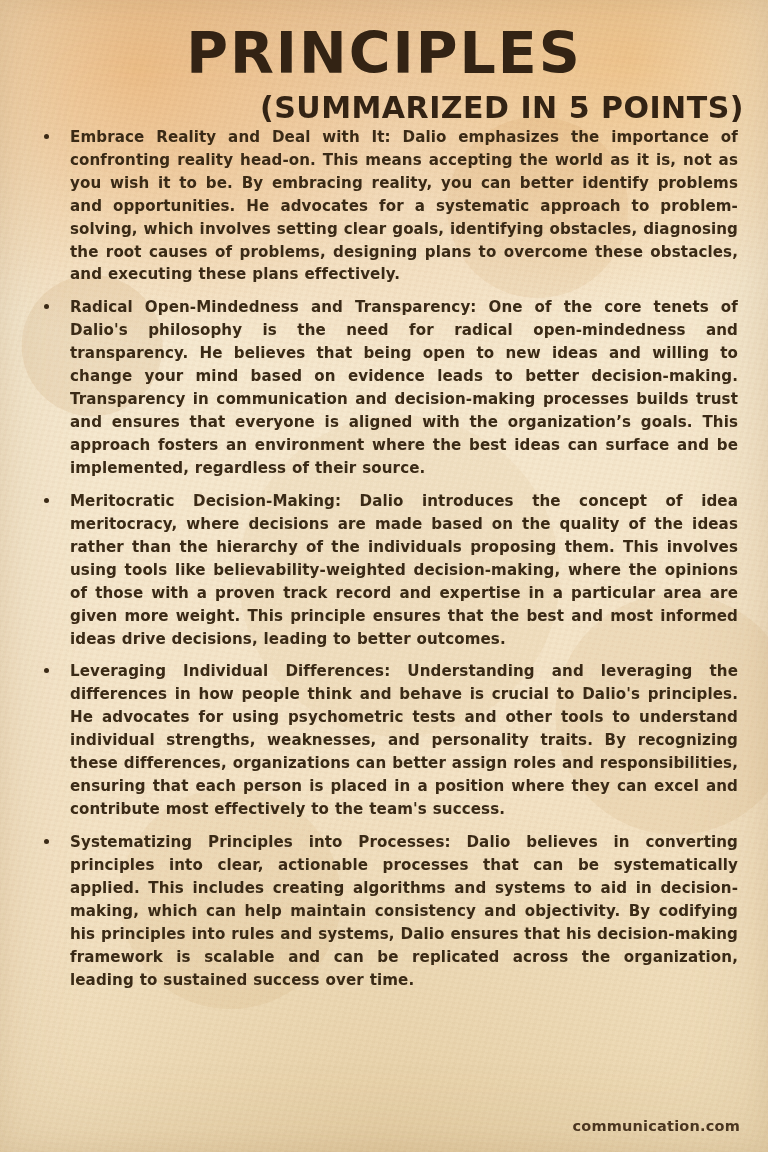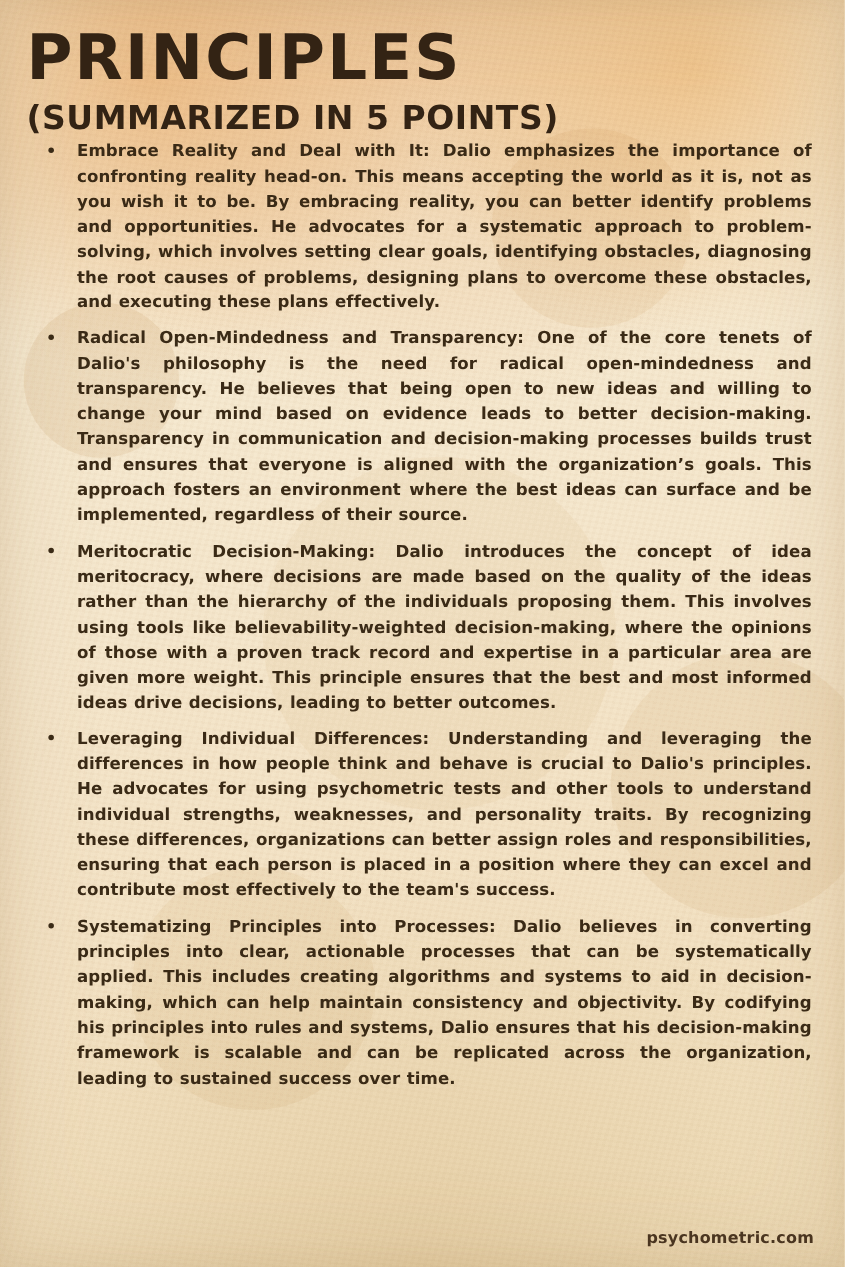--- a/index.html
+++ b/index.html
@@ -51,32 +51,32 @@
     box-shadow: inset 0 0 90px rgba(150,110,60,0.18), inset 0 0 25px rgba(160,120,70,0.10);
   }
 
   .content {
     position: relative;
     z-index: 3;
     padding: 18px 24px 0 24px;
   }
 
   .title {
-    text-align: left;
+    text-align: center;
     font-family: "DejaVu Sans", sans-serif;
     font-weight: 700;
     font-size: 57px;
     letter-spacing: 2px;
     color: #332314;
     line-height: 1.05;
     margin: 6px 0 0 0;
     text-transform: uppercase;
   }
   .subtitle {
-    text-align: left;
+    text-align: right;
     font-family: "DejaVu Sans", sans-serif;
     font-weight: 700;
     font-size: 30px;
     letter-spacing: 0.5px;
     color: #332314;
     margin: 6px 0 0 0;
     text-transform: uppercase;
   }
 
   ul.points {
@@ -145,14 +145,14 @@
       </li>
       <li>
         <span class="lead">Leveraging Individual Differences:</span><span> Understanding and leveraging the differences in how people think and behave is crucial to Dalio's principles. He advocates for using psychometric tests and other tools to understand individual strengths, weaknesses, and personality traits. By recognizing these differences, organizations can better assign roles and responsibilities, ensuring that each person is placed in a position where they can excel and contribute most effectively to the team's success.</span>
       </li>
       <li>
         <span class="lead">Systematizing Principles into Processes:</span><span> Dalio believes in converting principles into clear, actionable processes that can be systematically applied. This includes creating algorithms and systems to aid in decision-making, which can help maintain consistency and objectivity. By codifying his principles into rules and systems, Dalio ensures that his decision-making framework is scalable and can be replicated across the organization, leading to sustained success over time.</span>
       </li>
     </ul>
   </div>
 
-  <div class="footer">psychometric.com</div>
+  <div class="footer">communication.com</div>
 </div>
 
 </body></html>

